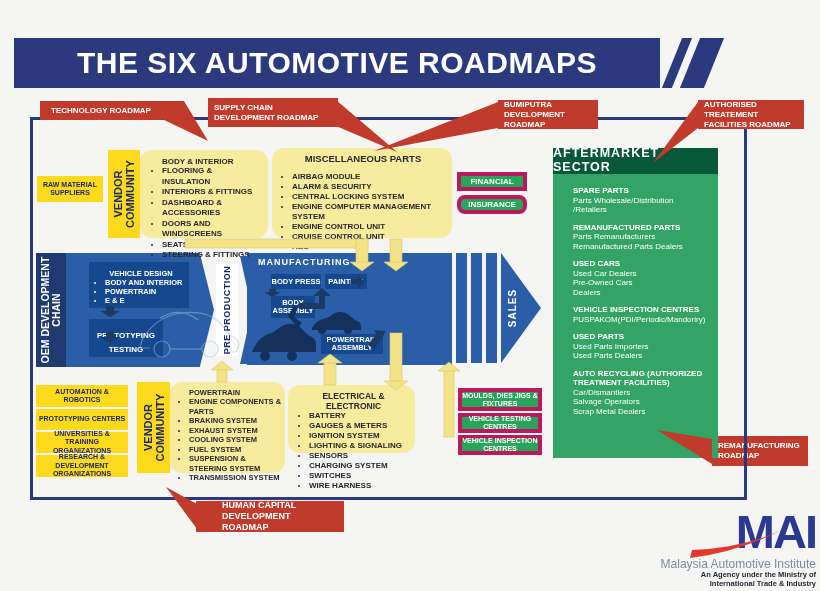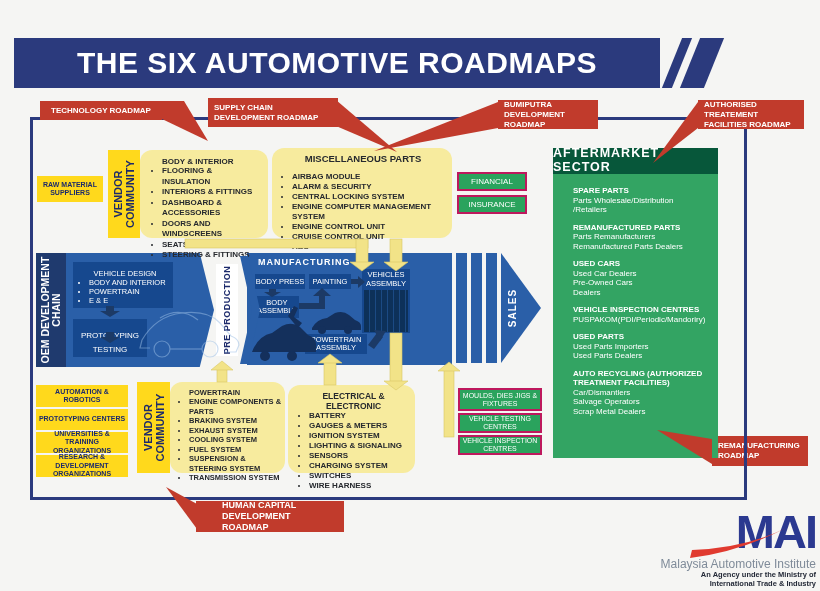--- a/index.html
+++ b/index.html
@@ -46,50 +46,50 @@
   #support-0{top:385px;height:22px;}
   #support-1{top:409px;height:21px;}
   #support-2{top:432px;height:21px;}
   #support-3{top:455px;height:22px;}
   #vendor-strip-bot{left:137px;top:382px;width:33px;height:91px;}
   #vendor-strip-bot .vstrip-inner{width:91px;height:33px;left:-29px;top:29px;font-size:11px;line-height:12px;}
   #powertrain-box{left:170px;top:382px;width:115px;height:91px;padding:6px 3px 0 6px;font-size:7.5px;}
   #powertrain-box .list-head{margin-left:13px;}
   #powertrain-box ul.blist{padding-left:13px;}
   #powertrain-box ul.blist li{line-height:9.5px;}
-  #electrical-box{left:288px;top:385px;width:127px;height:88px;padding:6px 3px 0 7px;font-size:8px;}
+  #electrical-box{left:288px;top:385px;width:127px;height:68px;padding:6px 3px 0 7px;font-size:8px;}
   #electrical-box .list-head{text-align:center;font-size:8.5px;}
   #electrical-box ul.blist li{line-height:10px;}
   
-  .gbox{background:#2aa35d;border:2px solid #be185d;color:#fff;font-weight:normal;text-align:center;
+  .gbox{background:#2aa35d;border:4px solid #be185d;color:#fff;font-weight:bold;text-align:center;
         display:flex;align-items:center;justify-content:center;z-index:12;box-sizing:border-box;
         font-size:8px;line-height:9px;}
   #financial{left:457px;top:172px;width:70px;height:19px;}
-  #insurance{left:457px;top:195px;width:70px;height:19px;}
+  #insurance{left:457px;top:195px;width:70px;height:19px;border-radius:8px;}
   #moulds{left:458px;top:388px;width:84px;height:23px;font-size:7px;line-height:8px;}
   #vtesting{left:458px;top:413px;width:84px;height:20px;font-size:7px;line-height:8px;}
   #vinspection{left:458px;top:435px;width:84px;height:20px;font-size:7px;line-height:8px;}
   #aftermarket-header{left:553px;top:148px;width:165px;height:26px;background:#07573a;color:#fff;
         display:flex;align-items:center;justify-content:center;z-index:12;}
   #aftermarket-header span{font-weight:bold;font-size:12.5px;letter-spacing:1px;
         border-bottom:1px solid #fff;padding-bottom:1px;}
   #aftermarket-body{left:553px;top:174px;width:165px;height:284px;background:#33a463;color:#fff;
         padding:12px 6px 0 20px;z-index:12;box-sizing:border-box;}
   .am-section{margin-bottom:8px;}
   .am-head{font-weight:bold;font-size:8px;line-height:9.5px;}
   ul.plain{margin:0;padding:0;list-style:none;}
   ul.plain li{font-size:8px;line-height:9.5px;}
   
   #oem-panel{left:36px;top:253px;width:178px;height:114px;background:#2a5fa8;z-index:11;
         clip-path:polygon(0 0,92% 0,100% 50%,92% 100%,0 100%);}
   #oem-strip{left:36px;top:253px;width:30px;height:114px;background:#1f3a6e;z-index:12;}
   #oem-strip .vstrip-inner{width:114px;height:30px;left:-42px;top:42px;color:#fff;
         font-size:10.5px;line-height:11.5px;}
-  .bluebox{background:#16488e;color:#fff;font-weight:normal;text-align:center;z-index:13;
-        display:flex;flex-direction:column;align-items:center;justify-content:center;box-sizing:border-box;}
+  .bluebox{background:#16488e;color:#fff;font-weight:bold;text-align:center;z-index:13;
+        display:flex;flex-direction:column;align-items:center;justify-content:center;box-sizing:border-box;margin-left:16px;}
   #vehicle-design{left:73px;top:262px;width:100px;height:46px;font-size:7.5px;align-items:flex-start;
         padding:3px 2px 0 6px;}
   #vehicle-design .vd-head{align-self:stretch;text-align:center;}
   #vehicle-design ul{margin:0;padding-left:10px;list-style:disc;text-align:left;}
   #vehicle-design li{line-height:9px;}
   #prototyping{left:73px;top:319px;width:74px;height:32px;font-size:8px;}
   #testing{left:73px;top:342px;width:74px;height:15px;font-size:8px;}
   #preprod{left:216px;top:264px;width:22px;height:92px;background:#ffffff;z-index:12;}
   #preprod .vstrip-inner{width:92px;height:22px;left:-35px;top:35px;color:#1c2a6b;
         font-size:9px;letter-spacing:.5px;}
@@ -235,24 +235,20 @@
   <div class="abs bluebox" id="prototyping">PROTOTYPING</div>
   <div class="abs bluebox" id="testing">TESTING</div>
   <div class="abs" id="preprod">
     <div class="vstrip-inner">PRE PRODUCTION</div>
   </div>
 
   <div class="abs" id="manufacturing"></div>
   <div class="abs" id="mfg-label">MANUFACTURING</div>
   <div class="abs bluebox" id="body-press">BODY PRESS</div>
   <div class="abs bluebox" id="painting">PAINTING</div>
-  <div class="abs bluebox" id="vehicles-assembly">
-    <span>VEHICLES ASSEMBLY</span>
-    <div id="va-img"></div>
-  </div>
   <div class="abs bluebox" id="body-assembly">BODY ASSEMBLY</div>
   <div class="abs bluebox" id="powertrain-assembly">POWERTRAIN ASSEMBLY</div>
 
   <div class="abs sbar" id="sbar1"></div>
   <div class="abs sbar" id="sbar2"></div>
   <div class="abs sbar" id="sbar3"></div>
   <div class="abs" id="shead"></div>
   <div class="abs" id="sales-txt">
     <div class="vstrip-inner">SALES</div>
   </div>

